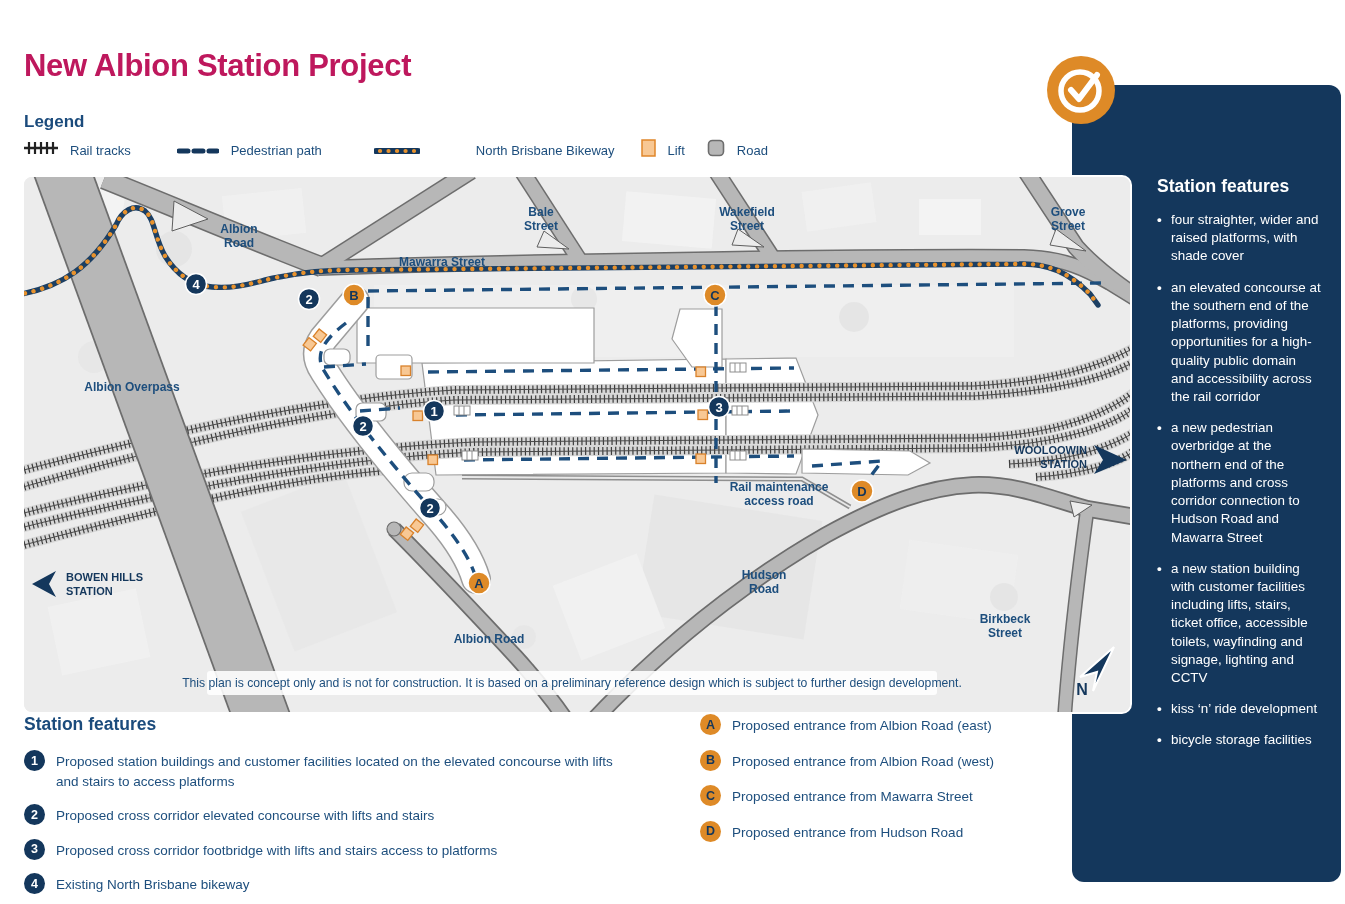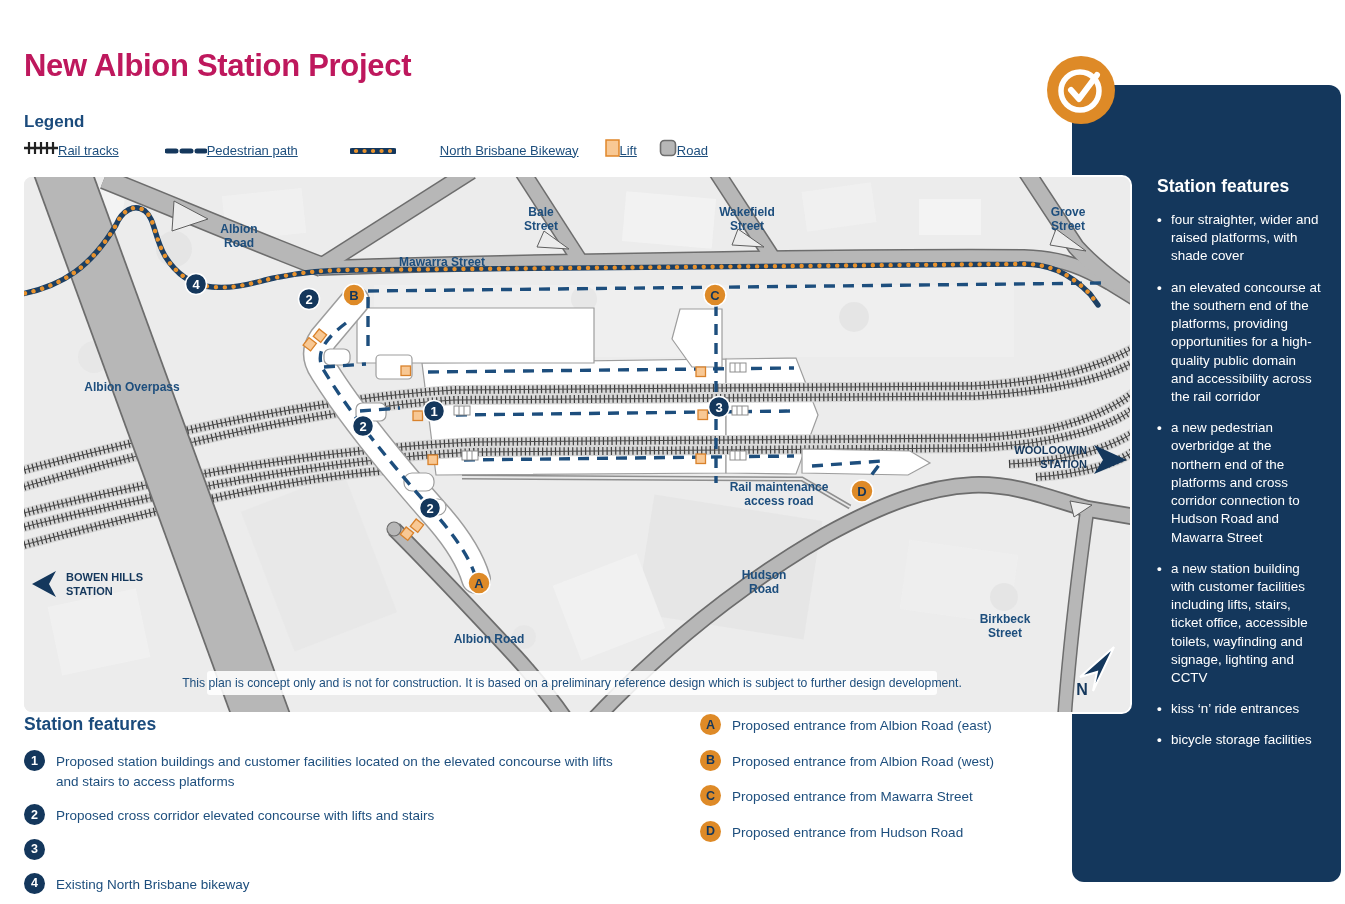--- a/index.html
+++ b/index.html
@@ -11,21 +11,21 @@
     position:absolute;left:24px;top:48px;font-size:31px;font-weight:bold;
     color:#be185d;letter-spacing:-0.3px;
   }
   .legend-heading{
     position:absolute;left:24px;top:112px;font-size:17px;font-weight:bold;color:#1b4b7c;
   }
   .legend-row{
     position:absolute;left:24px;top:140px;display:flex;align-items:center;height:20px;
   }
   .legend-item{display:flex;align-items:center;}
-  .legend-item .lg-label{font-size:13px;color:#1d4e7d;margin-left:0;text-decoration:underline;}
+  .legend-item .lg-label{font-size:13px;color:#1d4e7d;margin-left:12px;}
   .lg-gap-a{margin-right:46px;} .lg-gap-b{margin-right:52px;} .lg-gap-c{margin-right:26px;gap:44px;} .lg-gap-d{margin-right:22px;}
 
   
   .map-card{
     position:absolute;left:22px;top:175px;width:1106px;height:535px;
     border-radius:10px;overflow:hidden;z-index:10;border:2px solid #ffffff;
     background:#ececec;
   }
   .map-card svg{display:block;}
 
@@ -141,21 +141,21 @@
 </div>
 
 <div class="sidebar">
   <div class="sidebar-content">
     <h3 class="sidebar-heading">Station features</h3>
     <ul class="sidebar-bullets">
       <li>four straighter, wider and raised platforms, with shade cover</li>
       <li>an elevated concourse at the southern end of the platforms, providing opportunities for a high-quality public domain and accessibility across the rail corridor</li>
       <li>a new pedestrian overbridge at the northern end of the platforms and cross corridor connection to Hudson Road and Mawarra Street</li>
       <li>a new station building with customer facilities including lifts, stairs, ticket office, accessible toilets, wayfinding and signage, lighting and CCTV</li>
-      <li>kiss ‘n’ ride entrances</li>
+      <li>kiss ‘n’ ride development</li>
       <li>bicycle storage facilities</li>
     </ul>
   </div>
 </div>
 <div class="badge">
   <svg width="68" height="68" viewBox="0 0 68 68">
     <circle cx="33" cy="35" r="19" fill="none" stroke="#ffffff" stroke-width="5.5"></circle>
     <path d="M 24,34 L 32,43 L 50,19" fill="none" stroke="#ffffff" stroke-width="6" stroke-linecap="round" stroke-linejoin="round"></path>
   </svg>
 </div>
@@ -434,20 +434,21 @@
   <div class="num-item">
     <span class="num-circle">1</span>
     <span class="item-text">Proposed station buildings and customer facilities located on the elevated concourse with lifts and stairs to access platforms</span>
   </div>
   <div class="num-item">
     <span class="num-circle">2</span>
     <span class="item-text">Proposed cross corridor elevated concourse with lifts and stairs</span>
   </div>
   <div class="num-item">
     <span class="num-circle">3</span>
+    <span class="item-text">Proposed cross corridor footbridge with lifts and stairs access to platforms</span>
   </div>
   <div class="num-item">
     <span class="num-circle">4</span>
     <span class="item-text">Existing North Brisbane bikeway</span>
   </div>
 </div>
 
 <div class="entrances-block">
   <div class="ent-item">
     <span class="ent-circle">A</span>

